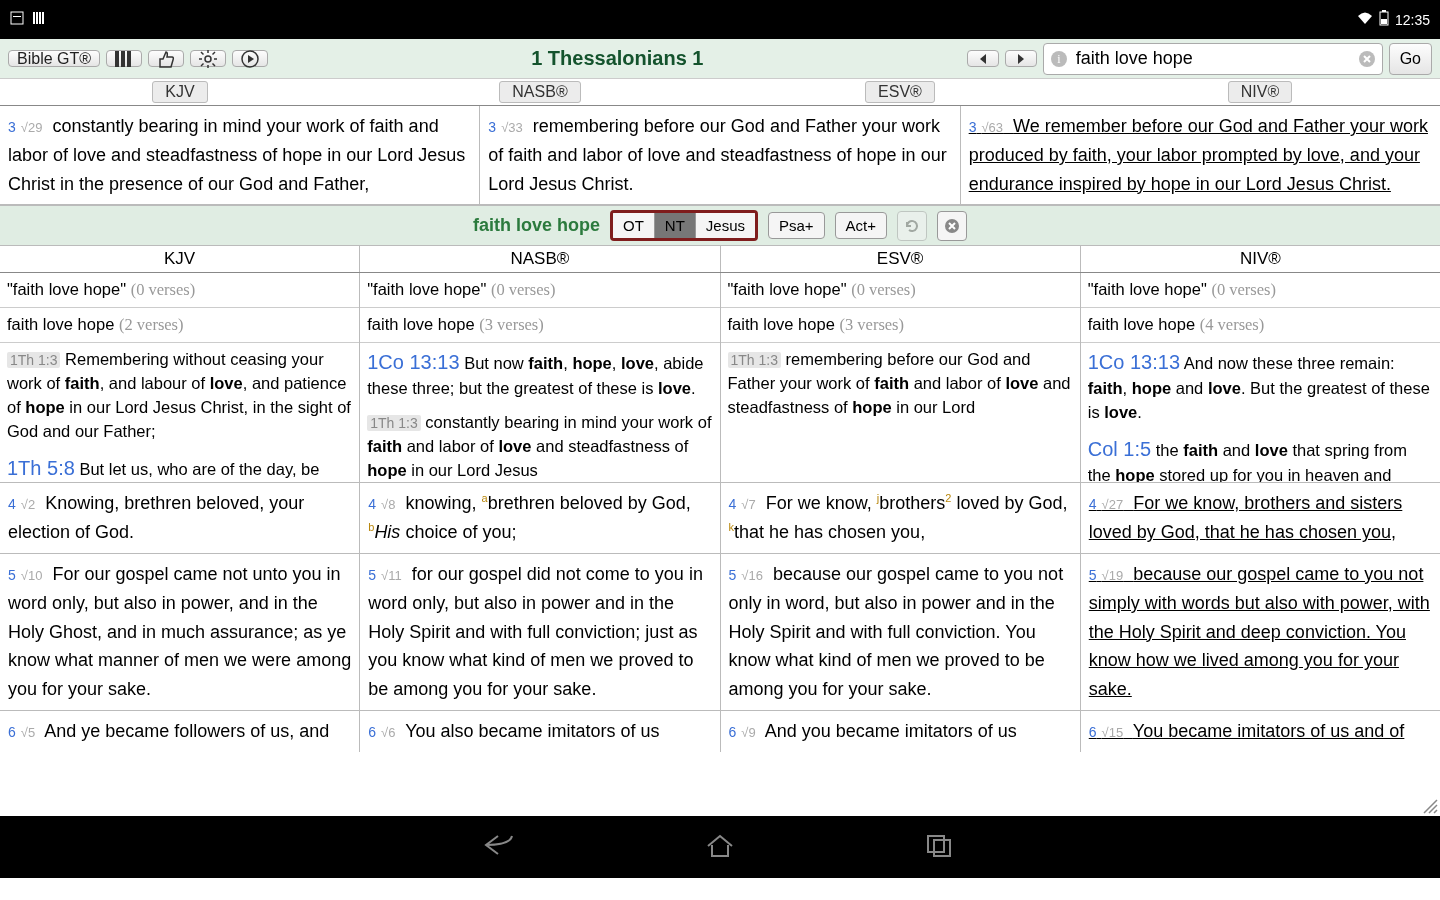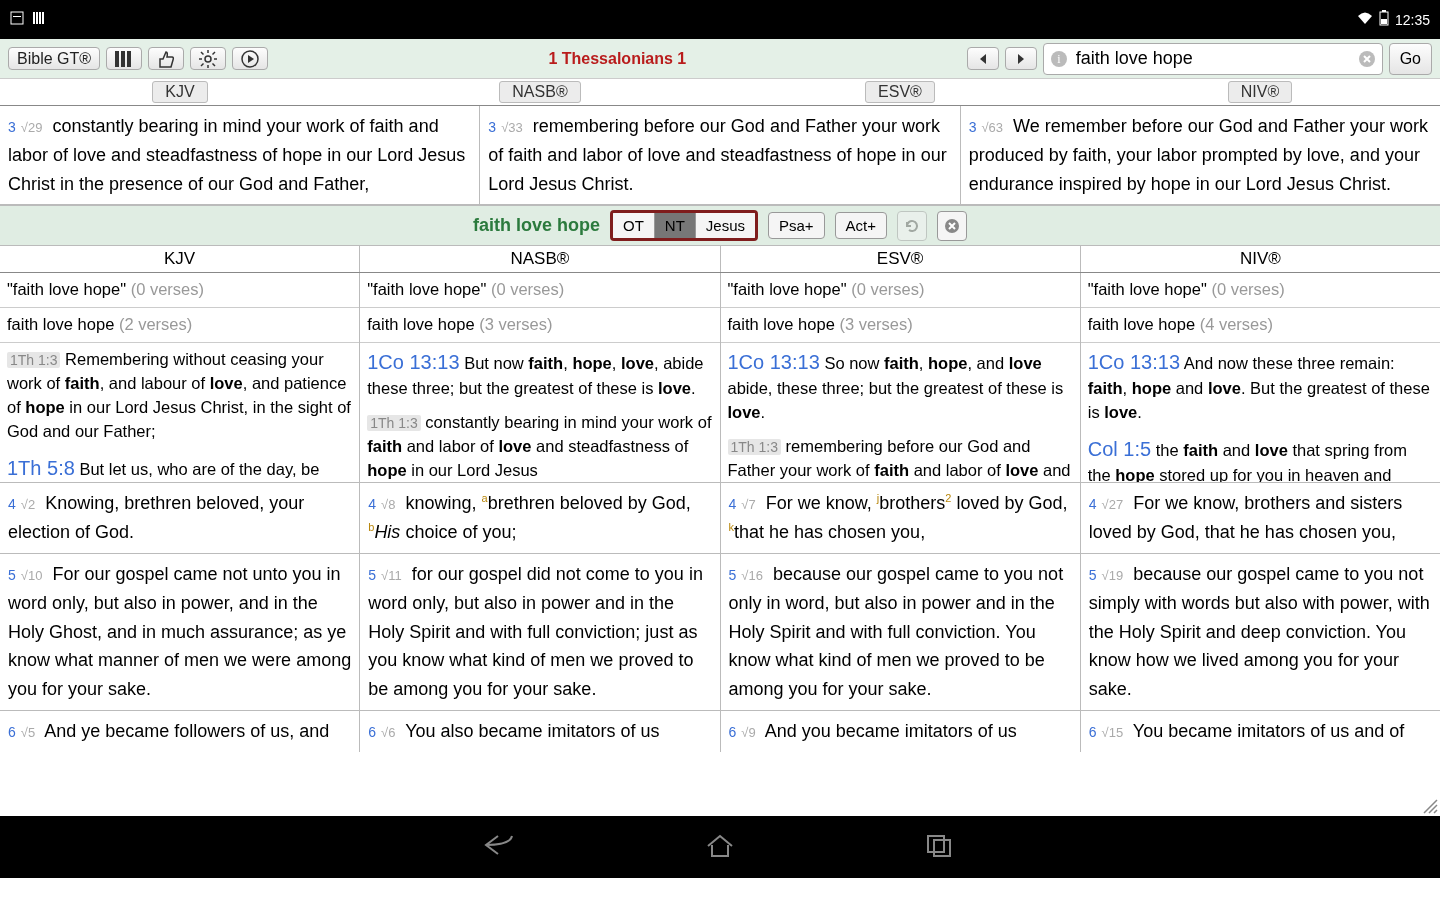--- a/index.html
+++ b/index.html
@@ -2,55 +2,55 @@
 <html><head>
 <meta charset="utf-8">
 <style>
 * { box-sizing: border-box; margin: 0; padding: 0; }
 html, body { width: 1440px; height: 900px; font-family: Arial, sans-serif; overflow: hidden; background: #fff; }
 .statusbar { height: 39px; background: #000; color: #fff; display: flex; align-items: center; justify-content: space-between; padding: 12px 10px; font-size: 14px; }
 .statusbar .left { display: flex; gap: 8px; }
 .statusbar .right { display: flex; gap: 6px; align-items: center; }
 .statusbar svg { fill: #fff; }
 .toolbar { height: 40px; background: #e4f0e7; display: flex; align-items: center; padding: 2px 8px; gap: 6px; border-bottom: 1px solid #ccc; }
-.toolbar .iconbtn, .toolbar .textbtn { height: 23px; background: linear-gradient(#fdfdfd,#e5e5e5); border: 1px solid #aaa; border-radius: 4px; display: flex; align-items: center; justify-content: center; cursor: pointer; }
+.toolbar .iconbtn, .toolbar .textbtn { height: 17px; background: linear-gradient(#fdfdfd,#e5e5e5); border: 1px solid #aaa; border-radius: 4px; display: flex; align-items: center; justify-content: center; cursor: pointer; }
 .toolbar .textbtn { padding: 0 8px; font-size: 16px; color: #222; }
 .toolbar .iconbtn { width: 36px; }
-.toolbar .title { flex: 1; text-align: center; font-weight: bold; font-size: 16px; color: #b91c1c; }
+.toolbar .title { flex: 1; text-align: center; font-weight: bold; font-size: 20px; color: #14532d; }
 .toolbar .navarrow { width: 32px; }
 .toolbar .searchbox { display: flex; align-items: center; flex: 0 0 340px; height: 32px; background: #fff; border: 1px solid #aaa; border-radius: 4px; padding: 0 4px; }
 .toolbar .searchbox input { flex: 1; border: none; outline: none; font-size: 18px; padding: 0 6px; }
 .toolbar .searchbox .ico { width: 22px; height: 22px; display:flex; align-items:center; justify-content:center; }
 .go-btn { height: 32px; padding: 0 10px; background: linear-gradient(#fdfdfd,#e5e5e5); border: 1px solid #aaa; border-radius: 4px; font-size: 16px; cursor:pointer; }
 .colheaders { display: flex; border-bottom: 1px solid #888; }
 .colheaders .colh { flex: 1; text-align: center; padding: 2px 0; font-size: 16px; }
 .colheaders .colh span { display:inline-block; background:#ececec; border:1px solid #bbb; border-radius:3px; padding:1px 12px; color:#333; }
 .content { position: relative; height: 772px; overflow: hidden; }
 .cols { display: flex; }
 .cols .col { flex: 1; border-right: 1px solid #bbb; padding: 6px 8px; font-size: 18px; line-height: 1.6; }
-.cols .col:last-child { border-right: none; }
+.cols .col:last-child { border-right: none; text-decoration: underline; }
 .verse-num { color: #3a6fd6; font-size: 14px; }
 .verse-ref { color: #aaa; font-size: 13px; }
 .fn { color: #b8860b; font-size: 11px; vertical-align: super; }
 .midbar { background: #e0ede3; border-top:1px solid #bbb; border-bottom:1px solid #bbb; display:flex; align-items:center; justify-content:center; gap:10px; padding:4px 0; }
 .midbar .mlabel { color:#2b7a3d; font-weight:bold; font-size:18px; }
 .midbar .seg { display:inline-flex; border:3px solid #7f1d1d; border-radius:4px; overflow:hidden; }
 .midbar .seg button { border:none; background:#f5f5f5; padding:4px 10px; font-size:15px; cursor:pointer; border-right:1px solid #999; }
 .midbar .seg button:last-child { border-right:none; }
 .midbar .seg button.active { background:#777; color:#000000; }
 .midbar .sbtn { border:1px solid #999; background:#f5f5f5; border-radius:4px; padding:4px 10px; font-size:15px; cursor:pointer; }
 .midbar .cbtn { width:30px; height:30px; border:1px solid #999; background:#f5f5f5; border-radius:4px; display:flex; align-items:center; justify-content:center; cursor:pointer; }
 .resheaders { display:flex; border-bottom:1px solid #888; }
 .resheaders .colh { flex:1; text-align:center; font-size:17px; padding:3px 0; border-right:1px solid #bbb; }
 .resheaders .colh:last-child { border-right:none; }
 .results { display:flex; }
 .results .col { flex:1; border-right:1px solid #bbb; font-size:16.5px; line-height:1.45; }
 .results .col:last-child { border-right:none; }
 .results .row { padding:5px 7px; border-bottom:1px solid #ccc; }
-.results .muted { color:#999; }
+.results .muted { color:#999;font-family:Liberation Serif, serif; }
 .results .hl { font-weight:bold; color:#000; }
 .results .vref { background:#e6e6e6; color:#888; padding:0 3px; border-radius:2px; font-size:14px; }
 .results .bref { color:#3a6fd6; font-size:20px; }
 .syshbar { position:absolute; bottom:0; left:0; right:0; height:62px; background:#000; display:flex; align-items:center; justify-content:center; gap:180px; }
 .syshbar svg { stroke:#888; fill:none; stroke-width:2; }
 .resize-handle { position:absolute; right:2px; bottom:64px; width:18px; height:18px; }
 </style>
 </head>
 <body>
 
@@ -200,21 +200,20 @@
   </div>
   <div class="col">
     <div class="row"><span>"faith love hope"</span> <span class="muted">(0 verses)</span></div>
     <div class="row"><span>faith love hope</span> <span class="muted">(3 verses)</span></div>
     <div class="row" style="border:none"><span class="bref">1Co 13:13</span> <span>But now </span><span class="hl">faith</span>, <span class="hl">hope</span>, <span class="hl">love</span><span>, abide these three; but the greatest of these is </span><span class="hl">love</span>.</div>
     <div class="row" style="border:none"><span class="vref">1Th 1:3</span> <span>constantly bearing in mind your work of </span><span class="hl">faith</span><span> and labor of </span><span class="hl">love</span><span> and steadfastness of </span><span class="hl">hope</span><span> in our Lord Jesus</span></div>
   </div>
   <div class="col">
     <div class="row"><span>"faith love hope"</span> <span class="muted">(0 verses)</span></div>
     <div class="row"><span>faith love hope</span> <span class="muted">(3 verses)</span></div>
-    <div class="row" style="border:none"><span class="bref">1Co 13:13</span> <span>So now </span><span class="hl">faith</span>, <span class="hl">hope</span><span>, and </span><span class="hl">love</span><span> abide, these three; but the greatest of these is </span><span class="hl">love</span>.</div>
     <div class="row" style="border:none"><span class="vref">1Th 1:3</span> <span>remembering before our God and Father your work of </span><span class="hl">faith</span><span> and labor of </span><span class="hl">love</span><span> and steadfastness of </span><span class="hl">hope</span><span> in our Lord</span></div>
   </div>
   <div class="col">
     <div class="row"><span>"faith love hope"</span> <span class="muted">(0 verses)</span></div>
     <div class="row"><span>faith love hope</span> <span class="muted">(4 verses)</span></div>
     <div class="row" style="border:none"><span class="bref">1Co 13:13</span> <span>And now these three remain: </span><span class="hl">faith</span>, <span class="hl">hope</span><span> and </span><span class="hl">love</span><span>. But the greatest of these is </span><span class="hl">love</span>.</div>
     <div class="row" style="border:none"><span class="bref">Col 1:5</span> <span>the </span><span class="hl">faith</span><span> and </span><span class="hl">love</span><span> that spring from the </span><span class="hl">hope</span><span> stored up for you in heaven and about which you have already heard in the</span></div>
   </div>
 </div>
 

